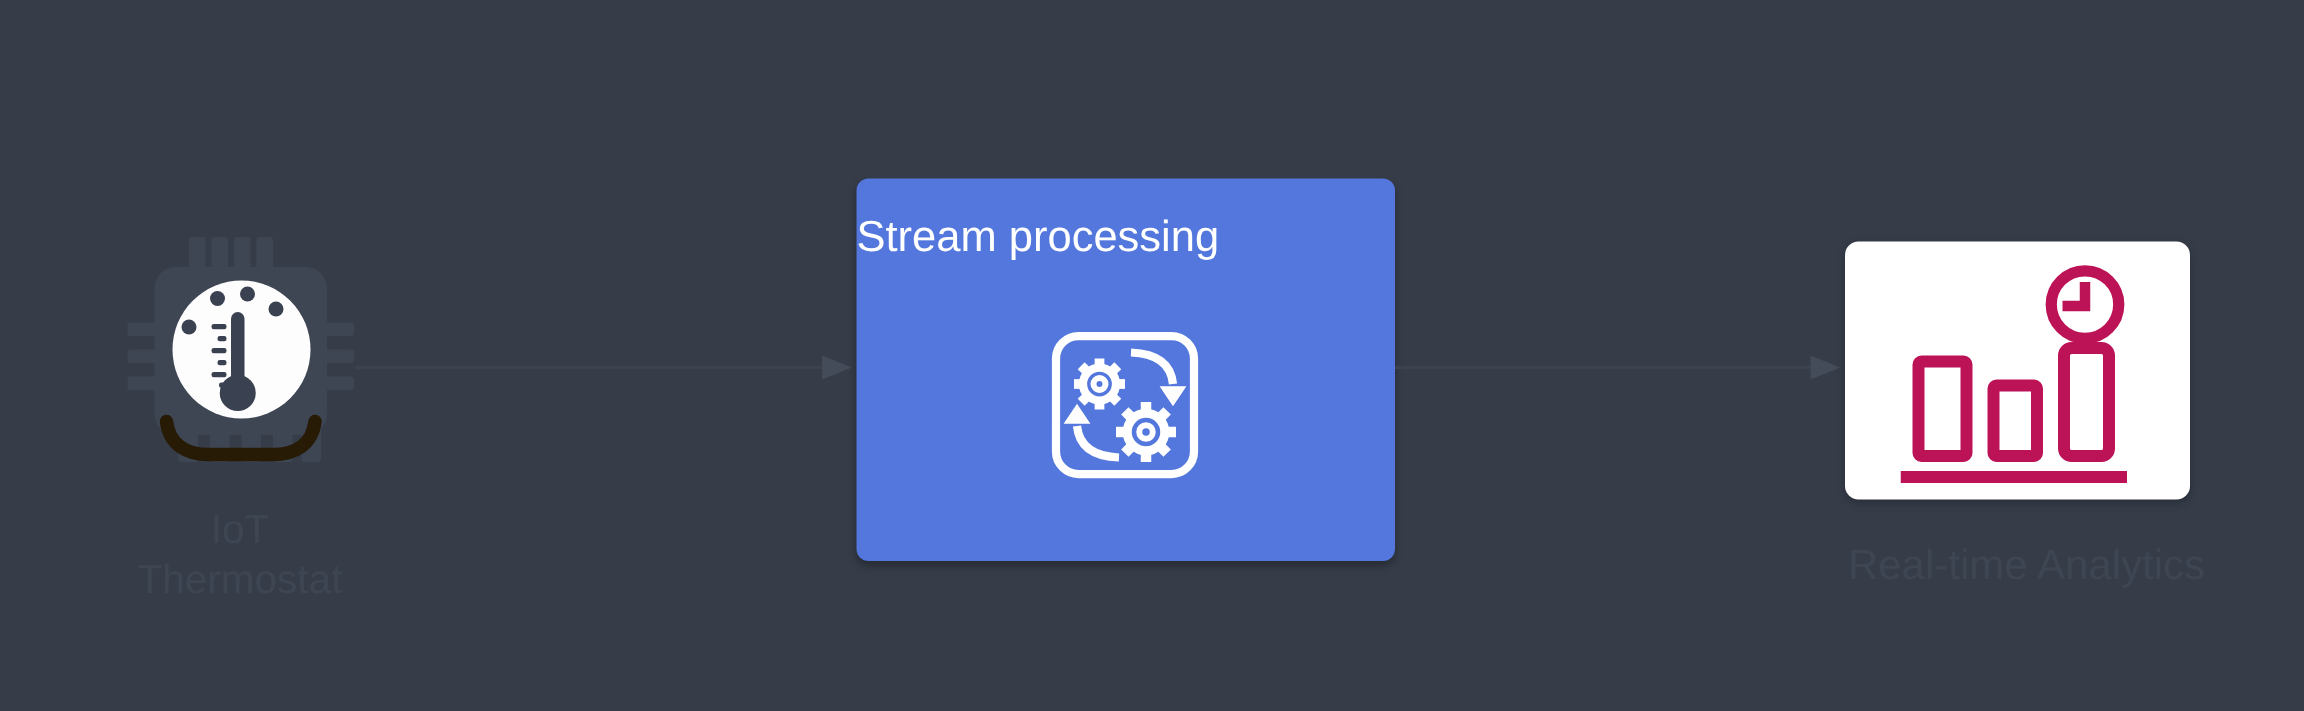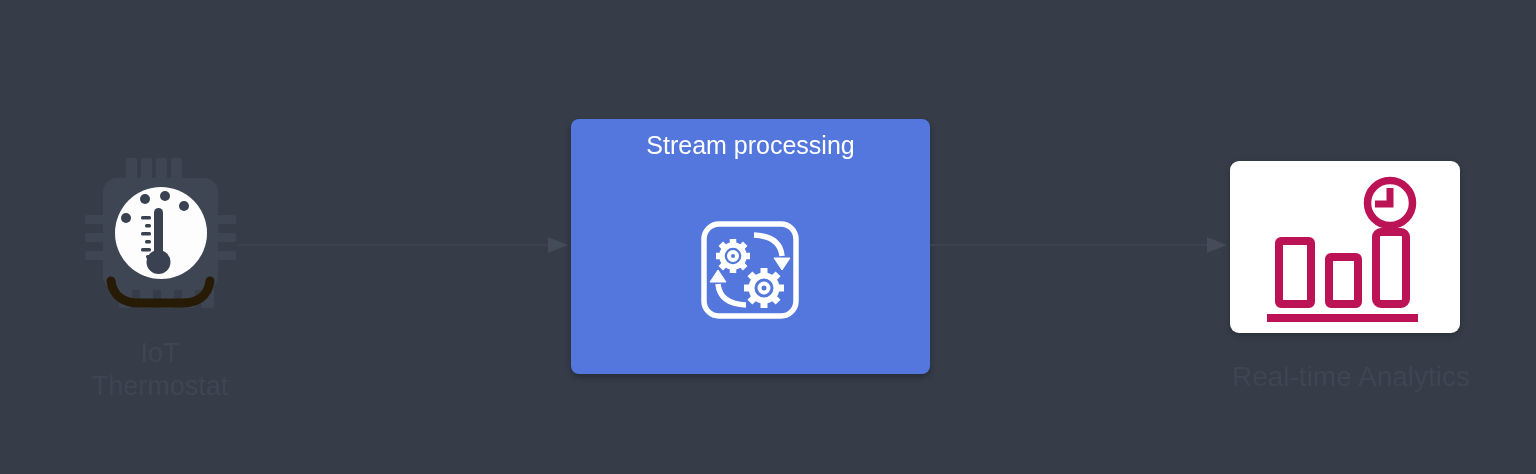--- a/index.html
+++ b/index.html
@@ -41,24 +41,23 @@
   #edge2-head{left:1207px;top:237px;}
   
   .stream-box{
     position:absolute;left:571px;top:119px;
     width:359px;height:255px;
     background:var(--stream-box-fill);
     border-radius:8px;
     box-shadow:0 3px 6px rgba(0,0,0,0.30);
   }
   .stream-title{
-    margin-top:12px;
-    text-align:center;
+    margin-top:23px;
     color:var(--stream-title-color);
-    font-size:25px;
+    font-size:29px;
   }
   .gears-svg{position:absolute;left:129px;top:101px;}
   
   .analytics-card{
     position:absolute;left:1230px;top:161px;
     width:230px;height:172px;
     background:var(--analytics-card-fill);
     border-radius:9px;
     box-shadow:0 2px 6px rgba(0,0,0,0.25);
   }

